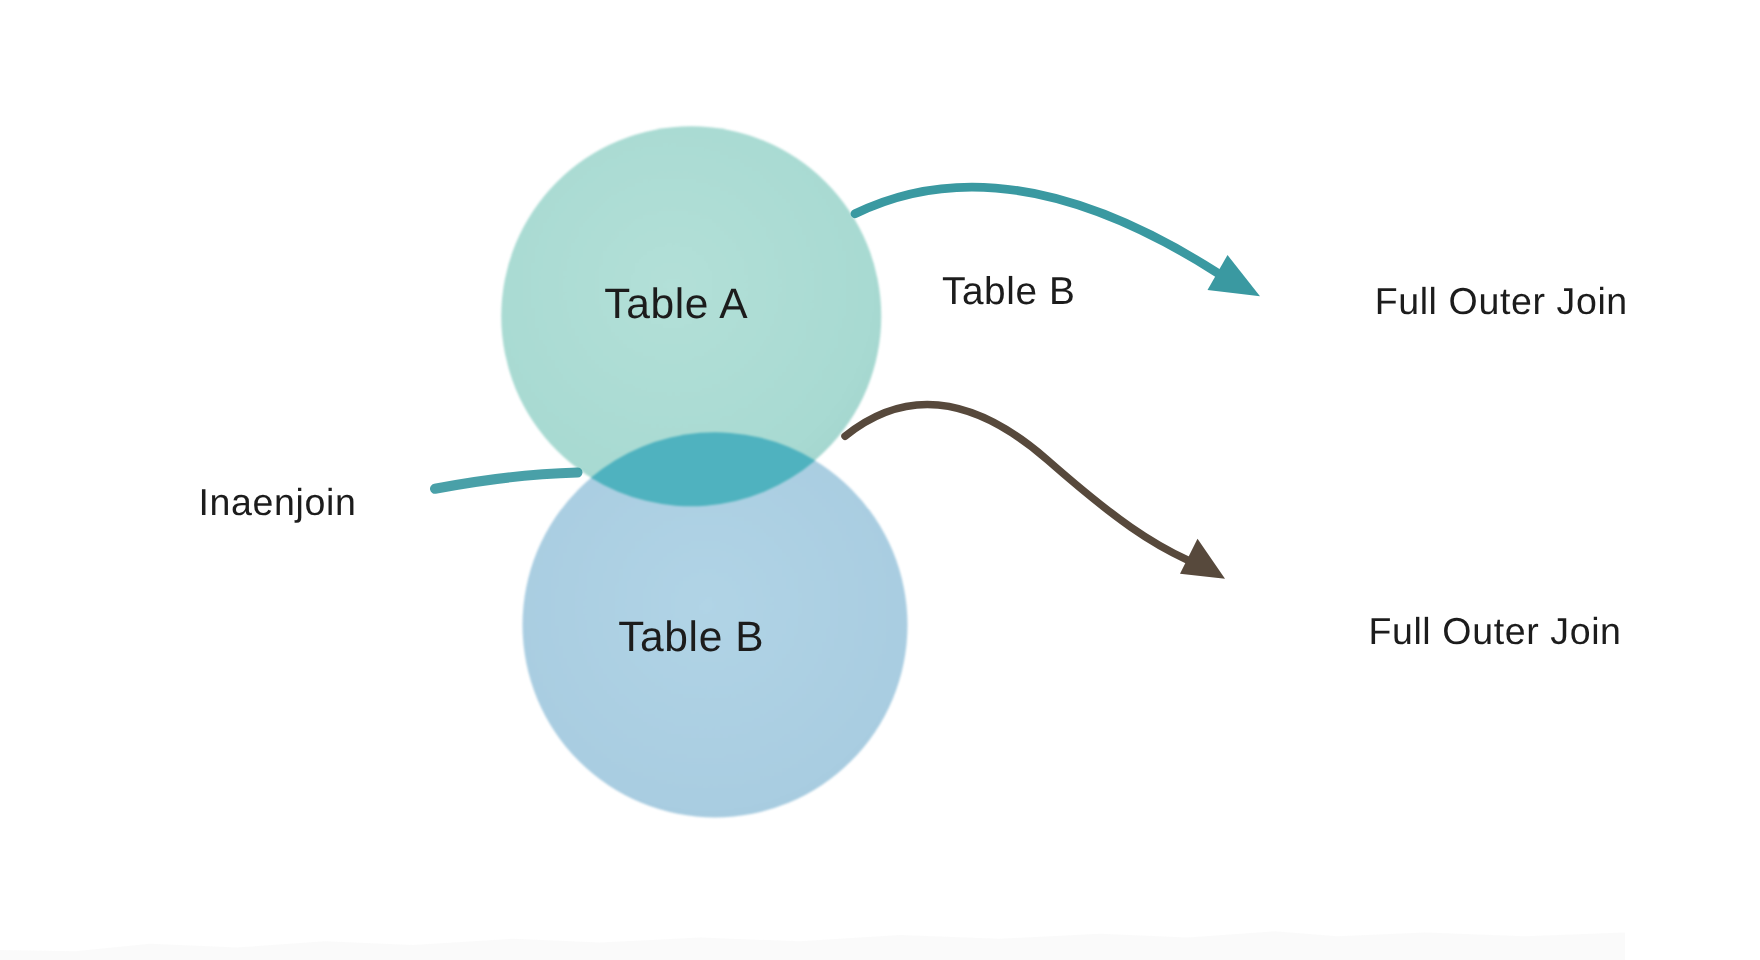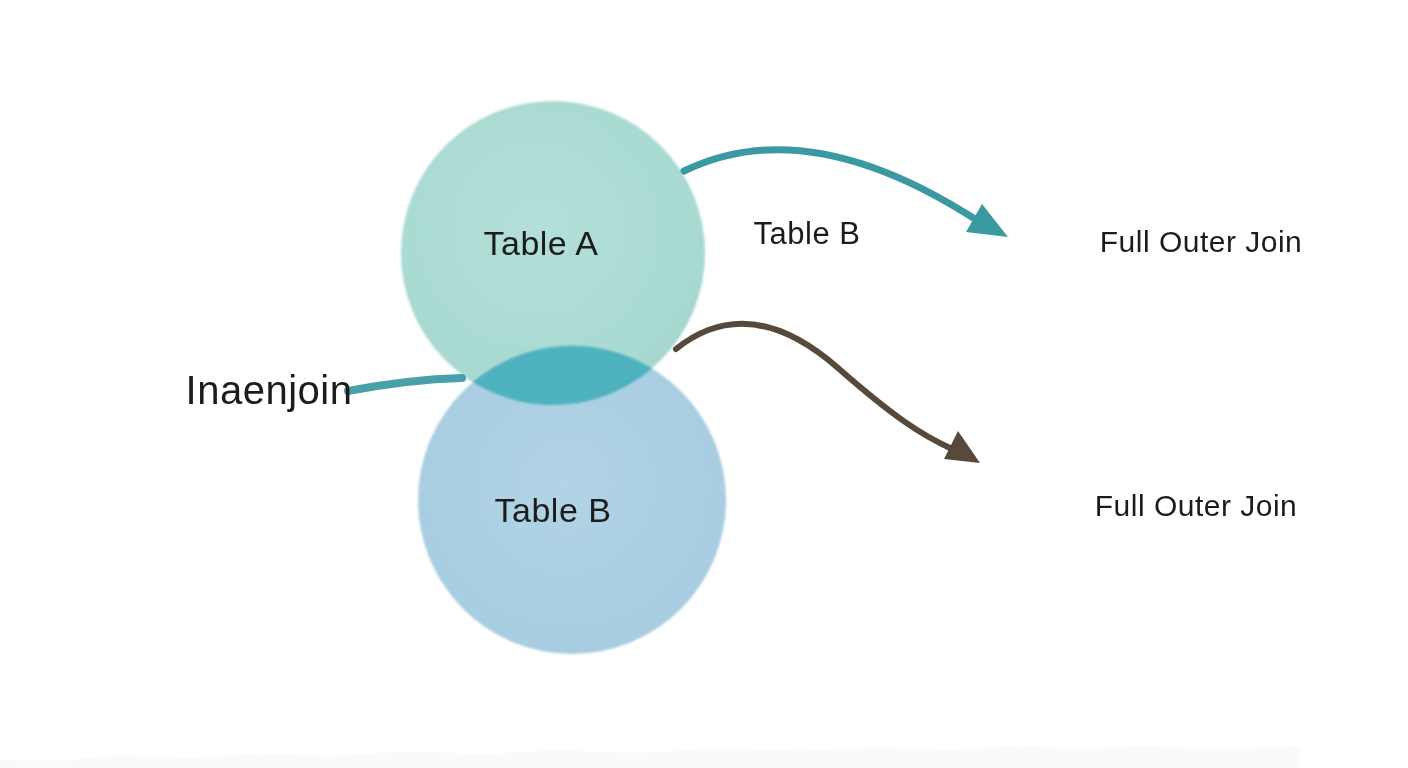--- a/index.html
+++ b/index.html
@@ -34,21 +34,21 @@
     color: #1c1c1c;
     white-space: nowrap;
     letter-spacing: 0.5px;
     line-height: 1;
   }
   .label-table-a        { left: 541px;  top: 243px; font-size: 34px; }
   .label-table-b-inner  { left: 553px;  top: 510px; font-size: 34px; }
   .label-table-b-annot  { left: 807px;  top: 233px; font-size: 31px; }
   .label-foj-top        { left: 1201px; top: 242px; font-size: 30px; }
   .label-foj-bottom     { left: 1196px; top: 506px; font-size: 30px; }
-  .label-inner-join     { left: 222px;  top: 390px; font-size: 40px; margin-left: 47px; }
+  .label-inner-join     { left: 222px;  top: 403px; font-size: 30px; }
 </style>
 </head>
 <body>
 
 <div class="stage">
 
   <svg class="diagram-canvas" viewBox="0 0 1408 768" xmlns="http://www.w3.org/2000/svg">
 
     <defs>
       <radialGradient id="gradA" cx="45%" cy="42%" r="70%">

